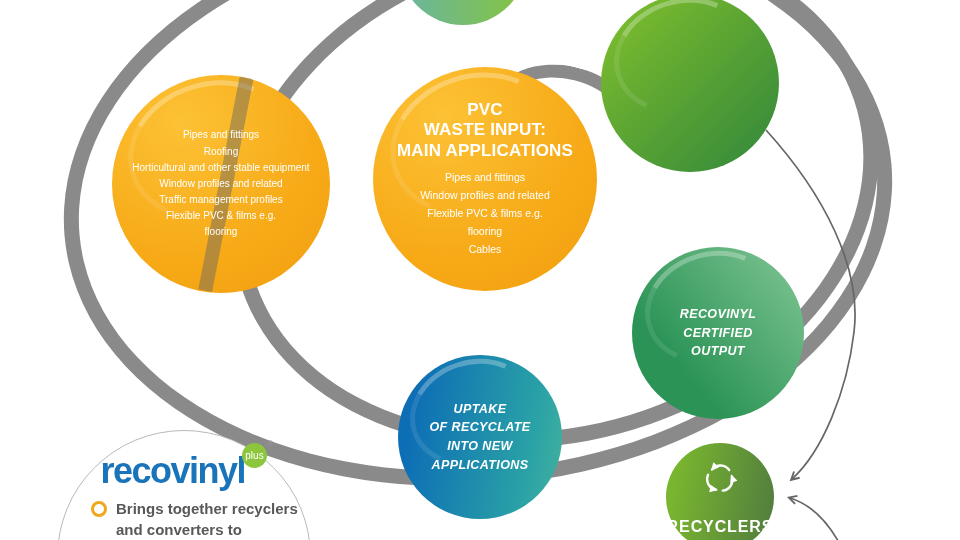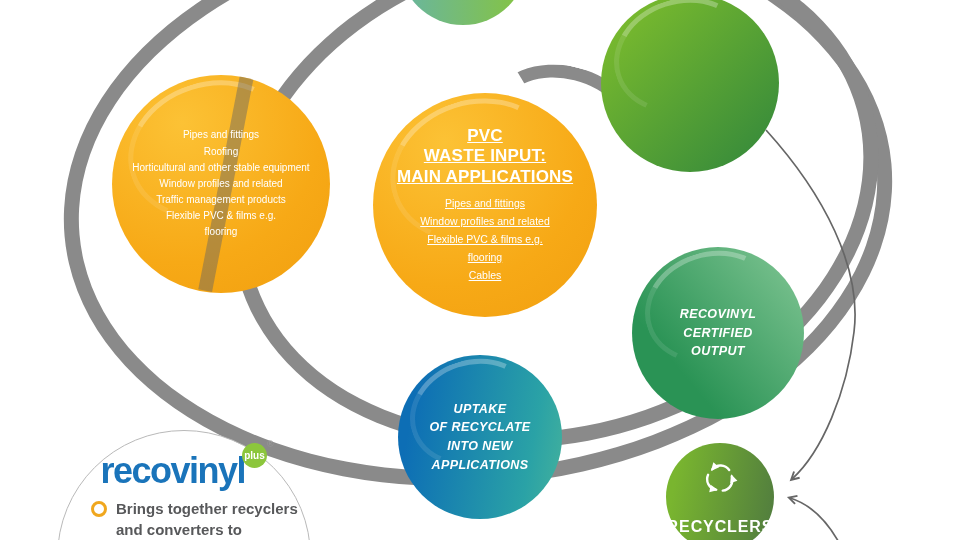--- a/index.html
+++ b/index.html
@@ -23,22 +23,22 @@
   }
   .circle .shine{
     position:absolute;left:7%;top:3%;width:72%;height:58%;border-radius:50%;
     border:5px solid transparent;border-top-color:rgba(255,255,255,0.28);
     border-left-color:rgba(255,255,255,0.10);transform:rotate(-18deg);pointer-events:none;
   }
   .c-top-partial{left:399px;top:-103px;width:128px;height:128px;
     background:linear-gradient(90deg,#68b5a3,#86c43e);}
   .c-main{left:112px;top:75px;width:218px;height:218px;overflow:hidden;
     background:radial-gradient(circle at 32% 22%,#fcc235 0%,#f7a916 62%,#f19f10 100%);}
-  .c-waste{left:373px;top:93px;width:224px;height:224px;overflow:hidden;
-    background:radial-gradient(circle at 32% 22%,#fcc235 0%,#f7a916 62%,#f19f10 100%);text-decoration:underline;}
+  .c-waste{left:373px;top:67px;width:224px;height:224px;overflow:hidden;
+    background:radial-gradient(circle at 32% 22%,#fcc235 0%,#f7a916 62%,#f19f10 100%);}
   .c-recyop{left:601px;top:-6px;width:178px;height:178px;
     background:linear-gradient(135deg,#7cbc2d 8%,#3a8d3a 88%);}
   .c-cert{left:632px;top:247px;width:172px;height:172px;
     background:linear-gradient(50deg,#2a9355 28%,#7ec492 96%);}
   .c-uptake{left:398px;top:355px;width:164px;height:164px;
     background:linear-gradient(100deg,#0d6eb5 12%,#2aa2a6 78%,#45b29c 100%);}
   .c-recyclers{left:666px;top:443px;width:108px;height:108px;
     background:linear-gradient(100deg,#79b52f 12%,#527e3e 95%);}
   
   .ring-stripe{
@@ -52,21 +52,21 @@
   .c-waste .c-items{font-size:10.5px;line-height:1.72;}
   .c-label{font-style:italic;font-weight:bold;font-size:12.5px;line-height:1.5;letter-spacing:.4px;}
   .recyclers-label{font-weight:bold;font-size:16px;letter-spacing:.9px;margin-top:16px;}
   
   .c-info{left:57px;top:430px;width:254px;height:254px;background:#fff;
     border:1.5px solid #b9b9b9;box-sizing:border-box;color:#57585a;
     justify-content:flex-start;padding-top:22px;z-index:2;}
   .logo-row{position:relative;display:flex;align-items:flex-start;margin-left:6px;}
   .logo-text{font-weight:bold;font-size:36px;letter-spacing:-1.5px;color:#1a74ba;line-height:1;}
   .logo-badge{display:inline-block;width:25px;height:25px;border-radius:50%;
-    background:#8cc63c;color:#fff;font-size:10px;font-weight:bold;line-height:25px;
+    background:#8cc63c;color:#fff;font-size:10px;font-weight:normal;line-height:25px;
     text-align:center;margin-left:-3px;transform:translateY(-10px);}
   .logo-reg{font-size:9px;color:#9a9a9a;transform:translateY(-14px);display:inline-block;}
   .bullet-row{display:flex;align-self:flex-start;margin-left:33px;margin-top:9px;gap:9px;}
   .bullet-ring{width:10px;height:10px;border-radius:50%;border:3px solid #f0a71e;
     flex-shrink:0;margin-top:3px;box-sizing:content-box;}
   .bullet-text{font-size:15px;font-weight:bold;line-height:1.42;text-align:left;color:#57585a;}
   
   .arrows{position:absolute;left:0;top:0;z-index:3;pointer-events:none;}
   .ricon{margin-bottom:1px;}
 </style>
@@ -83,21 +83,21 @@
 
   <div class="circle c-main">
     <div class="ring-stripe"></div>
     <div class="shine"></div>
     <div class="content">
       <div class="c-items">
         <div>Pipes and fittings</div>
         <div>Roofing</div>
         <div>Horticultural and other stable equipment</div>
         <div>Window profiles and related</div>
-        <div>Traffic management products</div>
+        <div>Traffic management profiles</div>
         <div>Flexible PVC &amp; films e.g.</div>
         <div>flooring</div>
       </div>
     </div>
   </div>
 
   <div class="circle c-waste">
     <div class="shine"></div>
     <div class="content">
       <div class="c-title">

